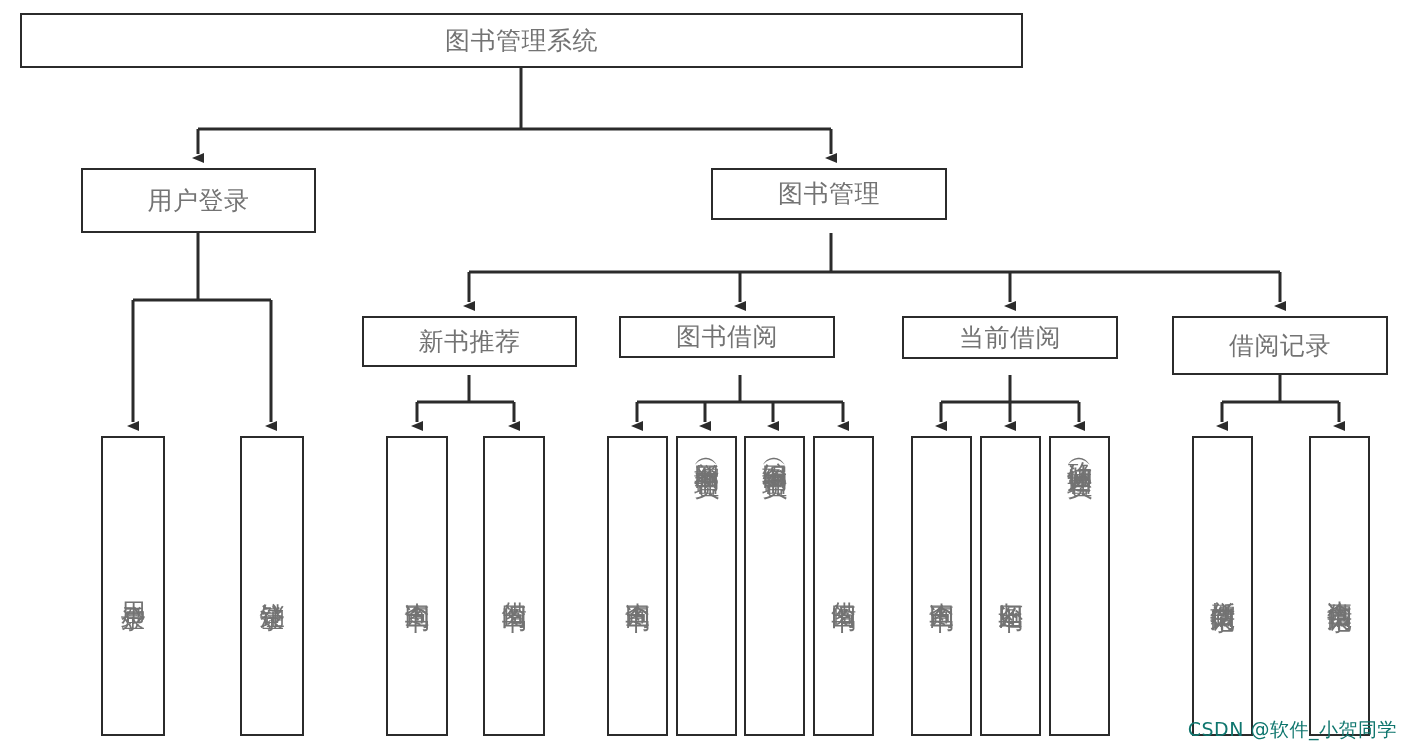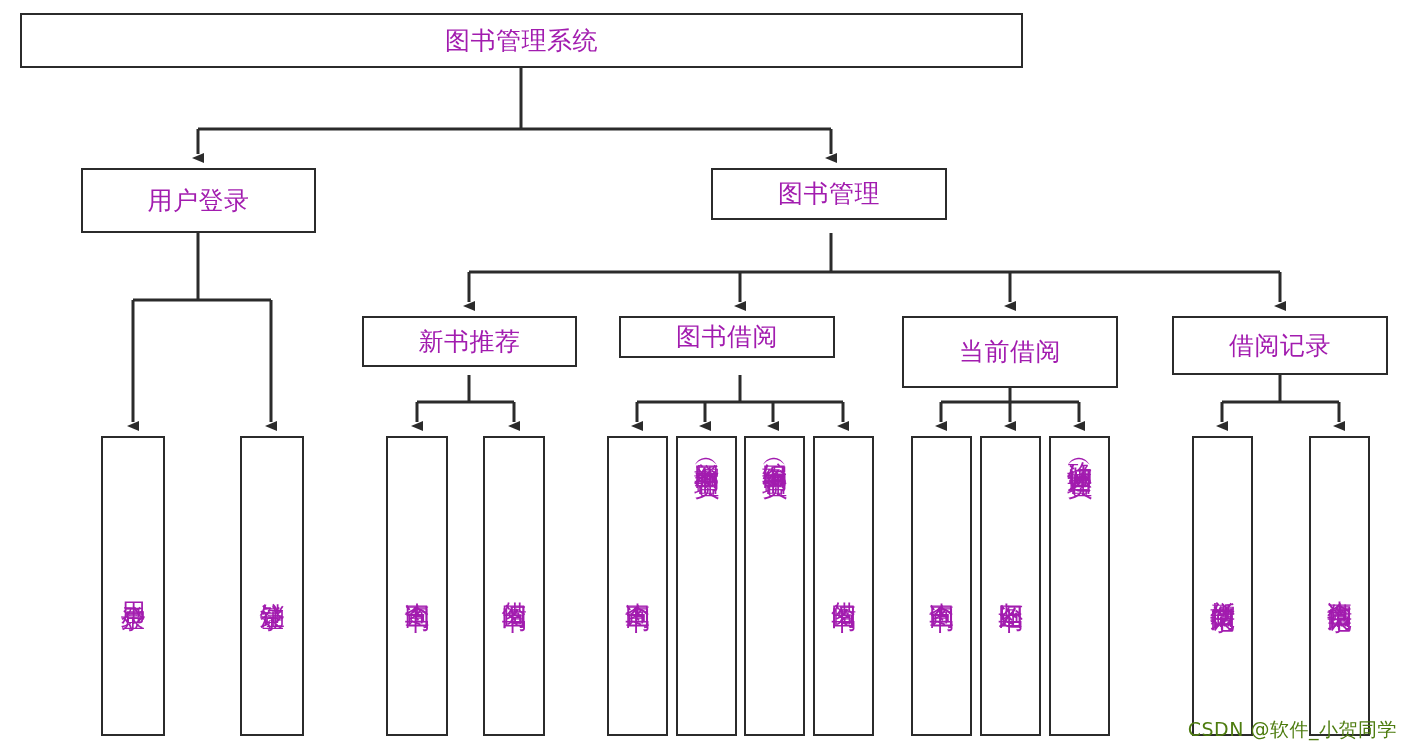--- a/index.html
+++ b/index.html
@@ -33,21 +33,21 @@
     display: flex;
     align-items: center;
     justify-content: center;
     color: #1c1c1c;
     z-index: 2;
   }
   .node-label {
     display: block;
     text-align: left;
     line-height: 1.18;
-    color: #a21caf;
+    color: #737373;
     white-space: nowrap;
   }
   
   .node.horiz .node-label {
     font-size: 25px;
     letter-spacing: 0.5px;
   }
   .node.root .node-label {
     font-size: 25px;
   }
@@ -68,21 +68,21 @@
   }
   .node.vert.centered {
     align-items: center;
     padding-top: 0;
   }
   #watermark {
     position: absolute;
     right: 8px;
     bottom: 4px;
     font-size: 19px;
-    color: #4d7c0f;
+    color: #0f766e;
     letter-spacing: 0.5px;
     z-index: 3;
     white-space: nowrap;
     margin-left: 40px;
   }
 </style>
 </head>
 <body>
 
 <div id="diagram-root">
@@ -147,21 +147,21 @@
   <div class="node horiz" style="left:711px; top:168px; width:236px; height:52px;">
     <span class="node-label">图书管理</span>
   </div>
 
   <div class="node horiz" style="left:362px; top:316px; width:215px; height:51px;">
     <span class="node-label">新书推荐</span>
   </div>
   <div class="node horiz" style="left:619px; top:316px; width:216px; height:42px;">
     <span class="node-label">图书借阅</span>
   </div>
-  <div class="node horiz" style="left:902px; top:316px; width:216px; height:72px;">
+  <div class="node horiz" style="left:902px; top:316px; width:216px; height:43px;">
     <span class="node-label">当前借阅</span>
   </div>
   <div class="node horiz" style="left:1172px; top:316px; width:216px; height:59px;">
     <span class="node-label">借阅记录</span>
   </div>
 
   <div class="node vert centered" style="left:101px; top:436px; width:64px; height:300px;">
     <span class="node-label">用户登录</span>
   </div>
   <div class="node vert centered" style="left:240px; top:436px; width:64px; height:300px;">

